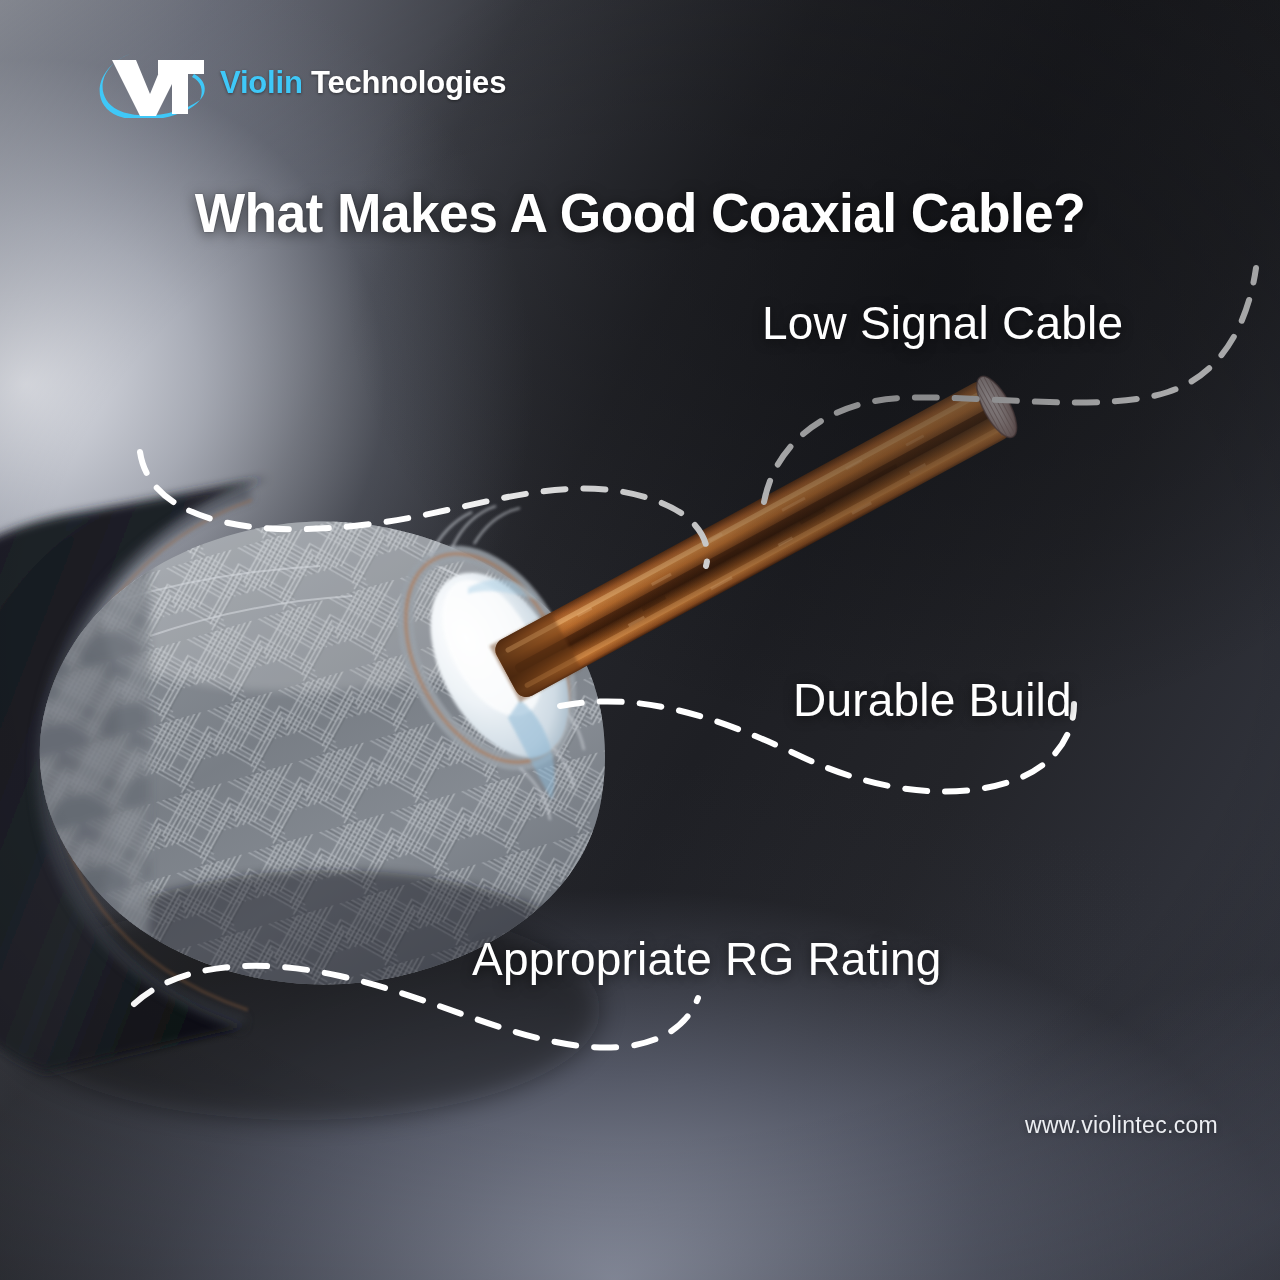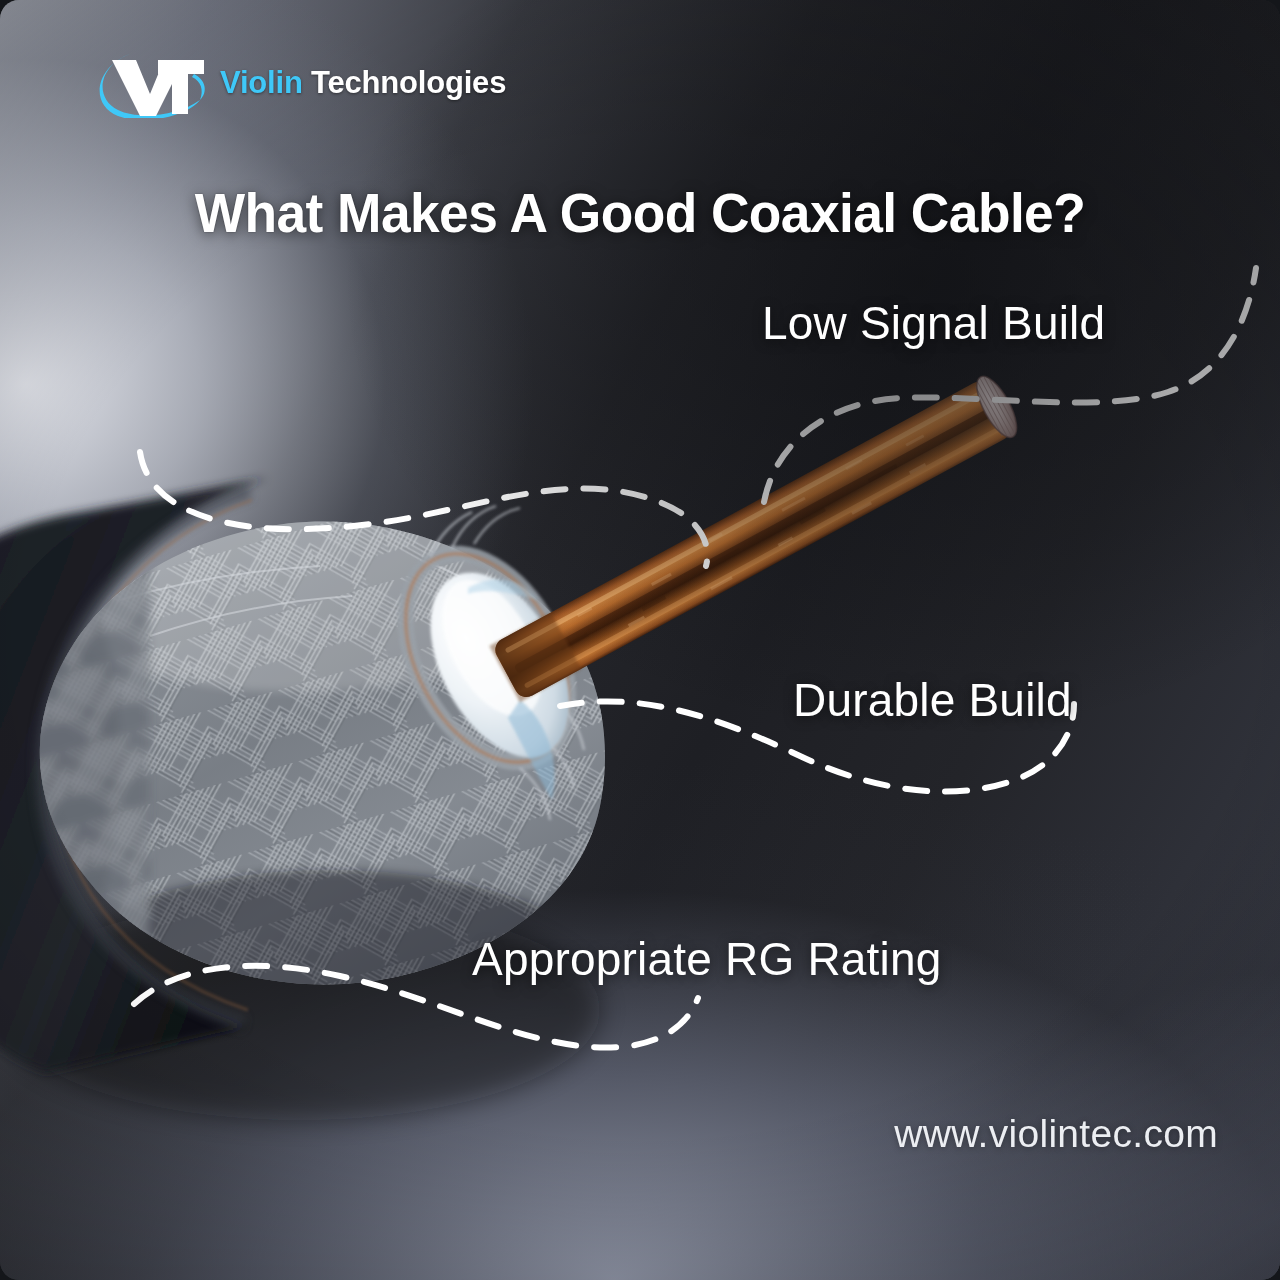--- a/index.html
+++ b/index.html
@@ -7,21 +7,20 @@
     padding: 0;
     background: #14161a;
   }
   #poster {
     position: relative;
     width: 1280px;
     height: 1280px;
     overflow: hidden;
     font-family: "Liberation Sans", sans-serif;
     background: #1c1e22;
-    border-radius: 19px;
   }
 
   
   .bg-base {
     position: absolute;
     inset: 0;
     background:
       radial-gradient(ellipse 620px 560px at 2% 30%, rgba(226,228,234,0.95) 0%, rgba(198,202,212,0.72) 28%, rgba(120,126,140,0.30) 58%, rgba(40,42,48,0.0) 82%),
       radial-gradient(ellipse 900px 520px at 48% 100%, rgba(152,158,176,0.92) 0%, rgba(118,124,144,0.60) 40%, rgba(48,50,58,0.12) 75%, rgba(28,30,34,0) 100%),
       radial-gradient(ellipse 520px 420px at 100% 95%, rgba(96,100,118,0.55) 0%, rgba(46,48,56,0.15) 58%, rgba(26,28,32,0) 100%),
@@ -89,21 +88,21 @@
   .feat-shielding { left: 76px;  top: 392px; }
   .feat-signal    { left: 762px; top: 296px; }
   .feat-durable   { left: 793px; top: 673px; }
   .feat-rg        { left: 472px; top: 932px; }
 
   .site-url {
     position: absolute;
     right: 62px;
     top: 1112px;
     color: #eceef2;
-    font-size: 39px;
+    font-size: 23px;
     font-weight: 400;
     letter-spacing: 0.3px;
     text-shadow: 0 1px 6px rgba(0,0,0,0.35);
     text-align: right;
   }
 </style>
 </head>
 <body>
 
 <div id="poster">
@@ -365,19 +364,19 @@
         <path d="M 62 12 L 108 12 L 108 26 L 92 26 L 92 66 L 76 66 L 76 26 L 62 26 Z" fill="#ffffff"></path>
       </svg>
     </div>
     <div class="logo-text">
       <span class="logo-violin">Violin</span><span>&nbsp;</span><span class="logo-tech">Technologies</span>
     </div>
   </div>
 
   <h1 class="headline">What Makes A Good Coaxial Cable?</h1>
 
-  <div class="feat feat-signal">Low Signal Build</div>
+  <div class="feat feat-signal">Low Signal Cable</div>
   <div class="feat feat-rg">Appropriate RG Rating</div>
   <div class="feat feat-durable">Durable Build</div>
 
   <div class="site-url">www.violintec.com</div>
 
 </div>
 
 </body></html>

